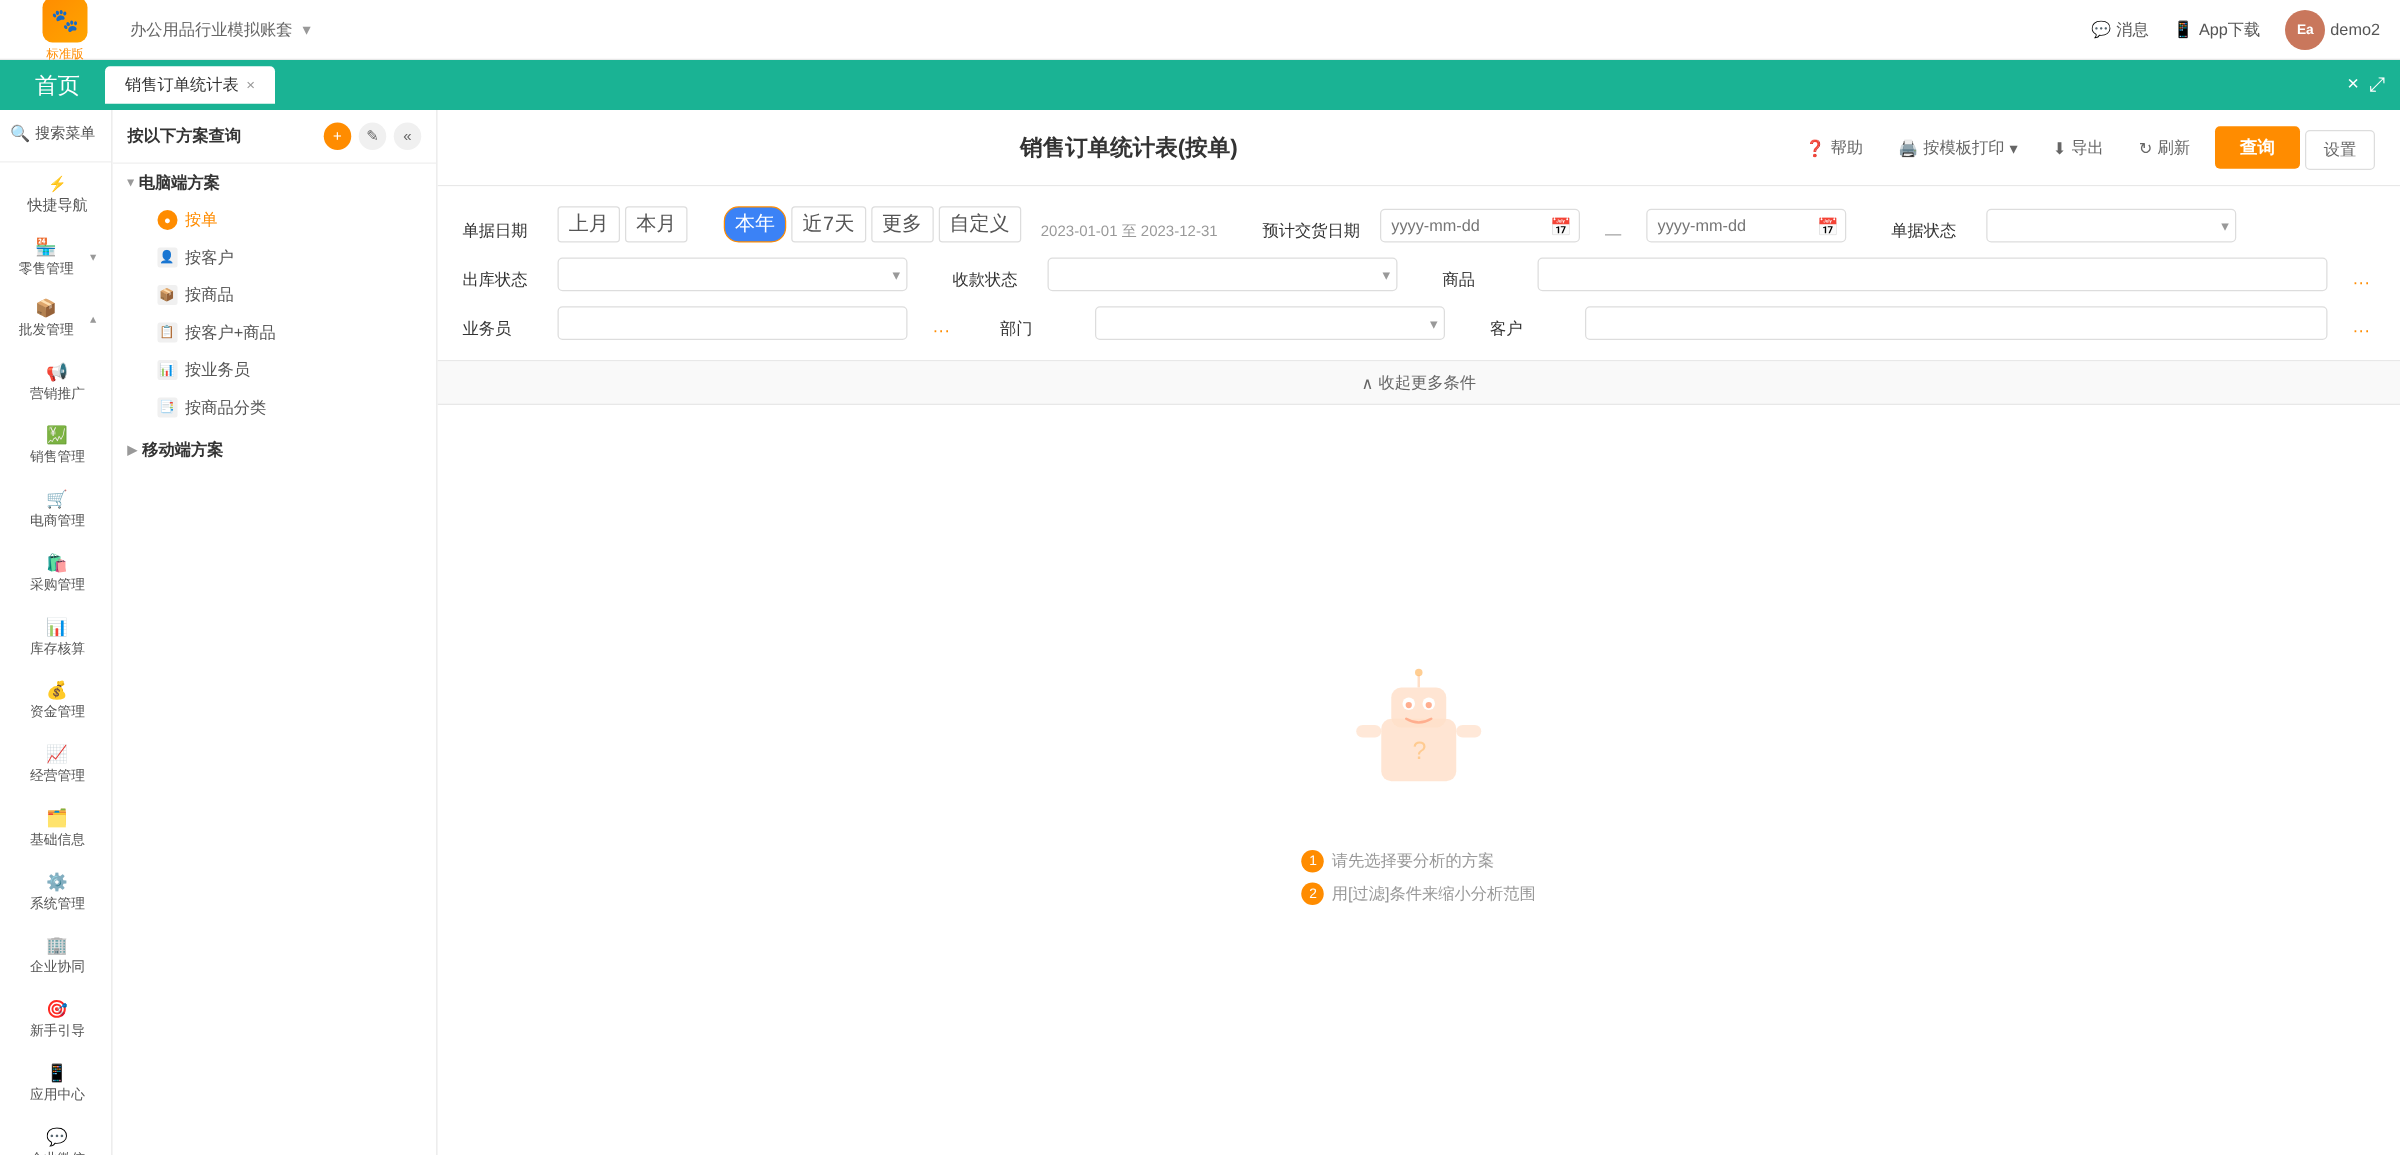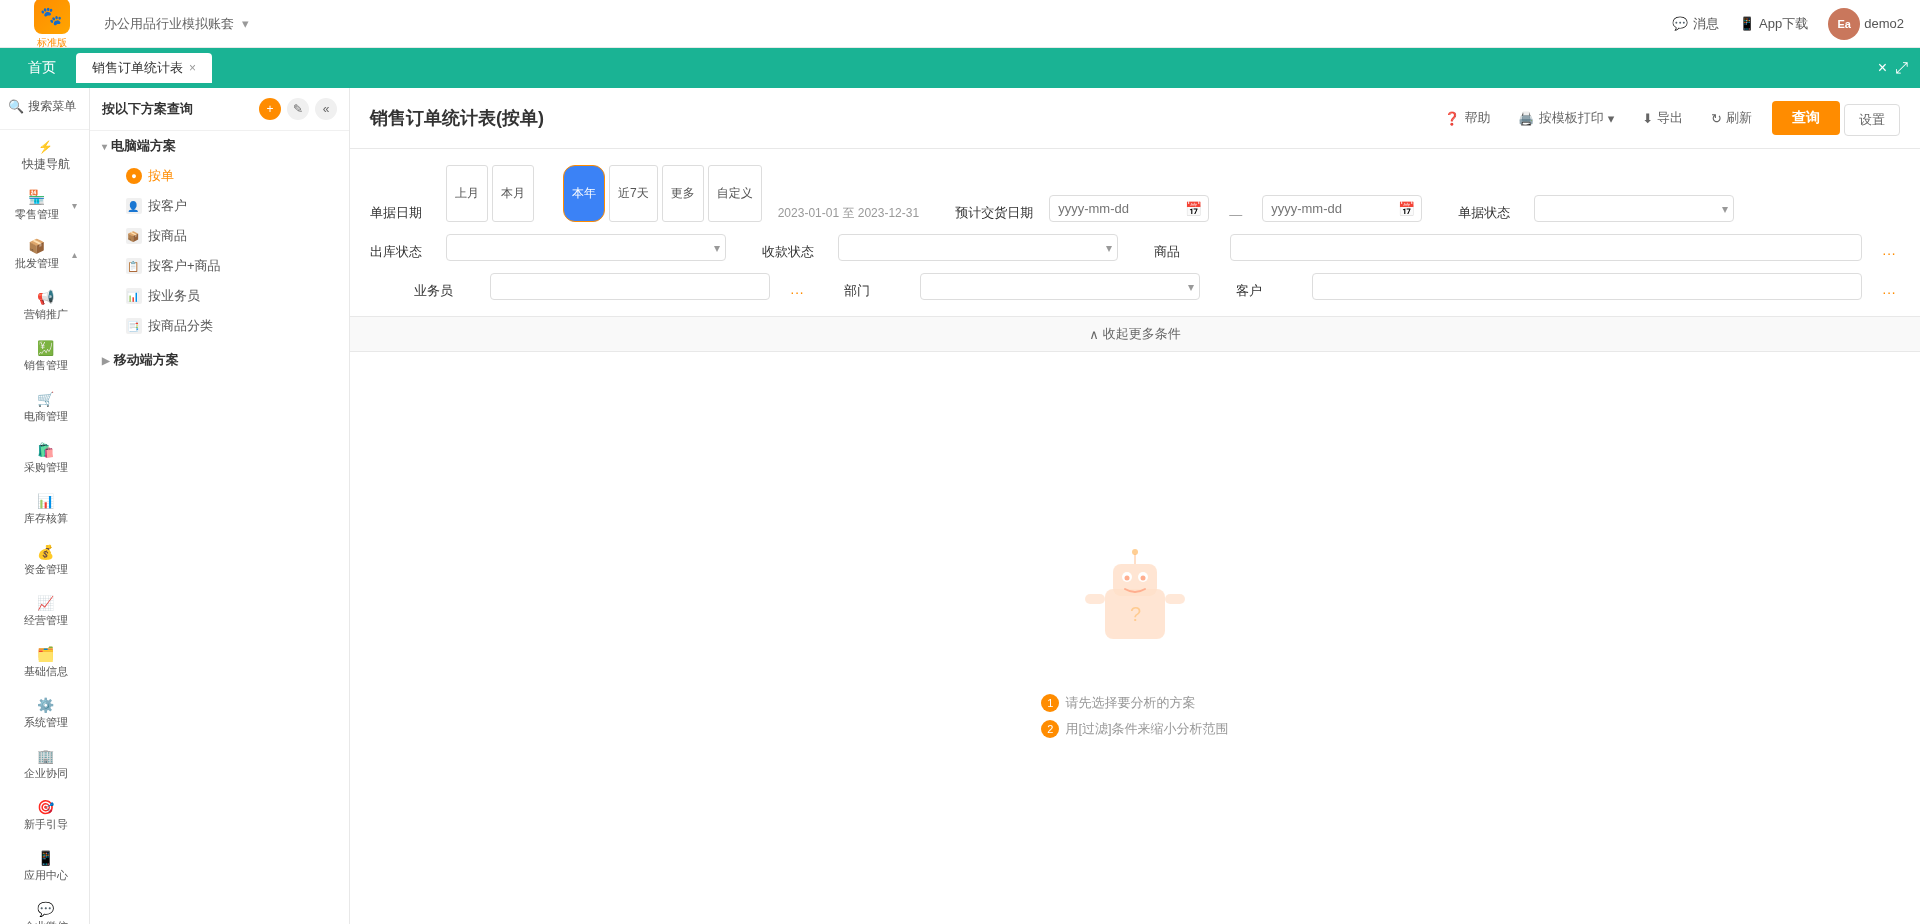--- a/index.html
+++ b/index.html
@@ -11,21 +11,21 @@
     .logo-area { display: flex; flex-direction: column; align-items: center; width: 72px; }
     .logo-icon { width: 36px; height: 36px; background: linear-gradient(135deg, #ff8c00, #ffa500); border-radius: 8px; display: flex; align-items: center; justify-content: center; color: white; font-size: 18px; font-weight: bold; }
     .logo-text { font-size: 10px; color: #ff8c00; margin-top: 2px; }
     .app-title { font-size: 13px; color: #666; margin-left: 8px; text-align: right; }
     .top-bar-right { display: flex; align-items: center; gap: 20px; }
     .top-right-item { display: flex; align-items: center; gap: 4px; color: #555; font-size: 13px; cursor: pointer; }
     .avatar { width: 32px; height: 32px; border-radius: 50%; background: #d0876a; display: flex; align-items: center; justify-content: center; color: white; font-size: 13px; overflow: hidden; }
 
     
     .tab-bar { height: 40px; background: #1ab394; display: flex; align-items: center; padding: 0 12px; gap: 4px; flex-shrink: 0; }
-    .tab-home { color: white; font-size: 14px; padding: 6px 16px; cursor: pointer; }
+    .tab-home { color: white; font-size: 18px; padding: 6px 16px; cursor: pointer; }
     .tab-item { background: white; color: #333; font-size: 13px; padding: 6px 16px; border-radius: 4px 4px 0 0; display: flex; align-items: center; gap: 6px; cursor: pointer; }
     .tab-close { color: #999; font-size: 12px; cursor: pointer; }
     .tab-bar-right { margin-left: auto; display: flex; align-items: center; gap: 8px; }
     .tab-bar-btn { color: white; font-size: 16px; cursor: pointer; }
 
     
     .main-layout { display: flex; flex: 1; overflow: hidden; }
 
     
     .left-panel { width: 260px; background: #fff; border-right: 1px solid #e8e8e8; flex-shrink: 0; overflow-y: auto; }
@@ -35,33 +35,33 @@
     .left-panel-btn { width: 22px; height: 22px; border-radius: 50%; background: #f0f0f0; display: flex; align-items: center; justify-content: center; cursor: pointer; font-size: 12px; color: #666; }
     .left-panel-btn.orange { background: #ff8c00; color: white; }
     .tree-parent { padding: 6px 12px; font-size: 13px; color: #333; display: flex; align-items: center; gap: 4px; font-weight: bold; cursor: pointer; }
     .tree-child { padding: 6px 12px 6px 36px; font-size: 13px; color: #555; display: flex; align-items: center; gap: 6px; cursor: pointer; }
     .tree-child.active { color: #ff8c00; }
     .tree-child-icon { width: 16px; height: 16px; background: #f0f0f0; border-radius: 2px; display: flex; align-items: center; justify-content: center; font-size: 10px; color: #888; }
 
     
     .right-content { flex: 1; display: flex; flex-direction: column; overflow: hidden; }
     .page-header { display: flex; align-items: center; padding: 12px 20px; background: white; border-bottom: 1px solid #e8e8e8; }
-    .page-title { font-size: 18px; font-weight: bold; color: #333; flex: 1; }
+    .page-title { font-size: 18px; font-weight: bold; color: #333; flex: 1; text-align: center; }
     .page-actions { display: flex; align-items: center; gap: 12px; }
     .action-btn { display: flex; align-items: center; gap: 4px; font-size: 13px; color: #666; cursor: pointer; padding: 4px 8px; }
     .query-btn { background: #ff8c00; color: white; border: none; padding: 8px 20px; border-radius: 4px; font-size: 14px; cursor: pointer; font-weight: bold; }
     .settings-btn { border: 1px solid #ddd; color: #666; background: white; padding: 6px 14px; border-radius: 4px; font-size: 13px; cursor: pointer; display: block; margin-top: 4px; }
 
     
     .filter-area { padding: 16px 20px; background: white; border-bottom: 1px solid #e8e8e8; }
     .filter-row { display: flex; align-items: flex-end; gap: 16px; margin-bottom: 12px; flex-wrap: wrap; }
-    .filter-row:last-child { margin-bottom: 0; margin-left: 44px; }
+    .filter-row:last-child { margin-bottom: 0; }
     .filter-label { font-size: 13px; color: #333; white-space: nowrap; min-width: 60px; }
     .filter-dates { display: flex; align-items: center; gap: 4px; }
-    .date-btn { padding: 19px 8px; font-size: 12px; border: 1px solid #ddd; border-radius: 3px; cursor: pointer; background: white; color: #555; }
+    .date-btn { padding: 3px 8px; font-size: 16px; border: 1px solid #ddd; border-radius: 3px; cursor: pointer; background: white; color: #555; font-family: Liberation Mono, monospace; }
     .date-btn.active { background: #3b82f6; color: white; border-color: #ff8c00; border-radius: 12px; margin-left: 25px; }
     .date-range-text { font-size: 12px; color: #999; }
     .filter-select { border: 1px solid #ddd; border-radius: 4px; padding: 5px 24px 5px 8px; font-size: 13px; color: #333; background: white; cursor: pointer; min-width: 180px; appearance: none; position: relative; }
     .filter-select-wrap { position: relative; display: inline-block; }
     .filter-select-wrap::after { content: '▾'; position: absolute; right: 6px; top: 50%; transform: translateY(-50%); color: #999; font-size: 12px; pointer-events: none; }
     .filter-input { border: 1px solid #ddd; border-radius: 4px; padding: 5px 8px; font-size: 13px; color: #999; min-width: 160px; }
     .date-input-wrap { position: relative; display: inline-block; }
     .date-icon { position: absolute; right: 6px; top: 50%; transform: translateY(-50%); color: #ff8c00; font-size: 14px; }
     .ellipsis-btn { color: #ff8c00; font-size: 14px; cursor: pointer; padding: 0 4px; }
     .dash { color: #999; margin: 0 4px; }

